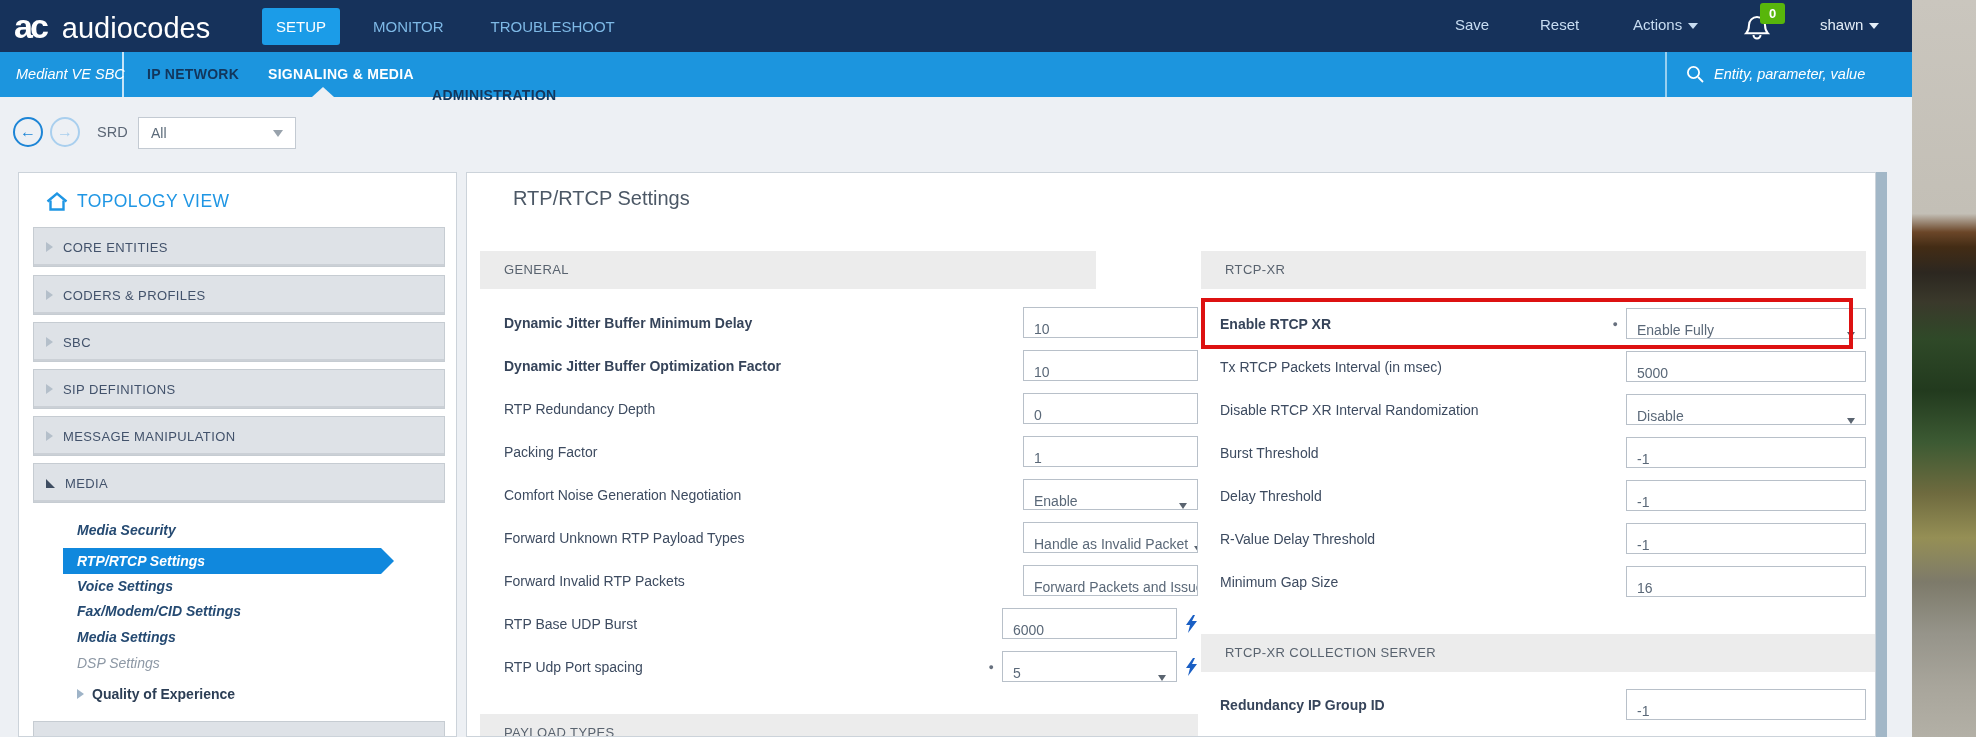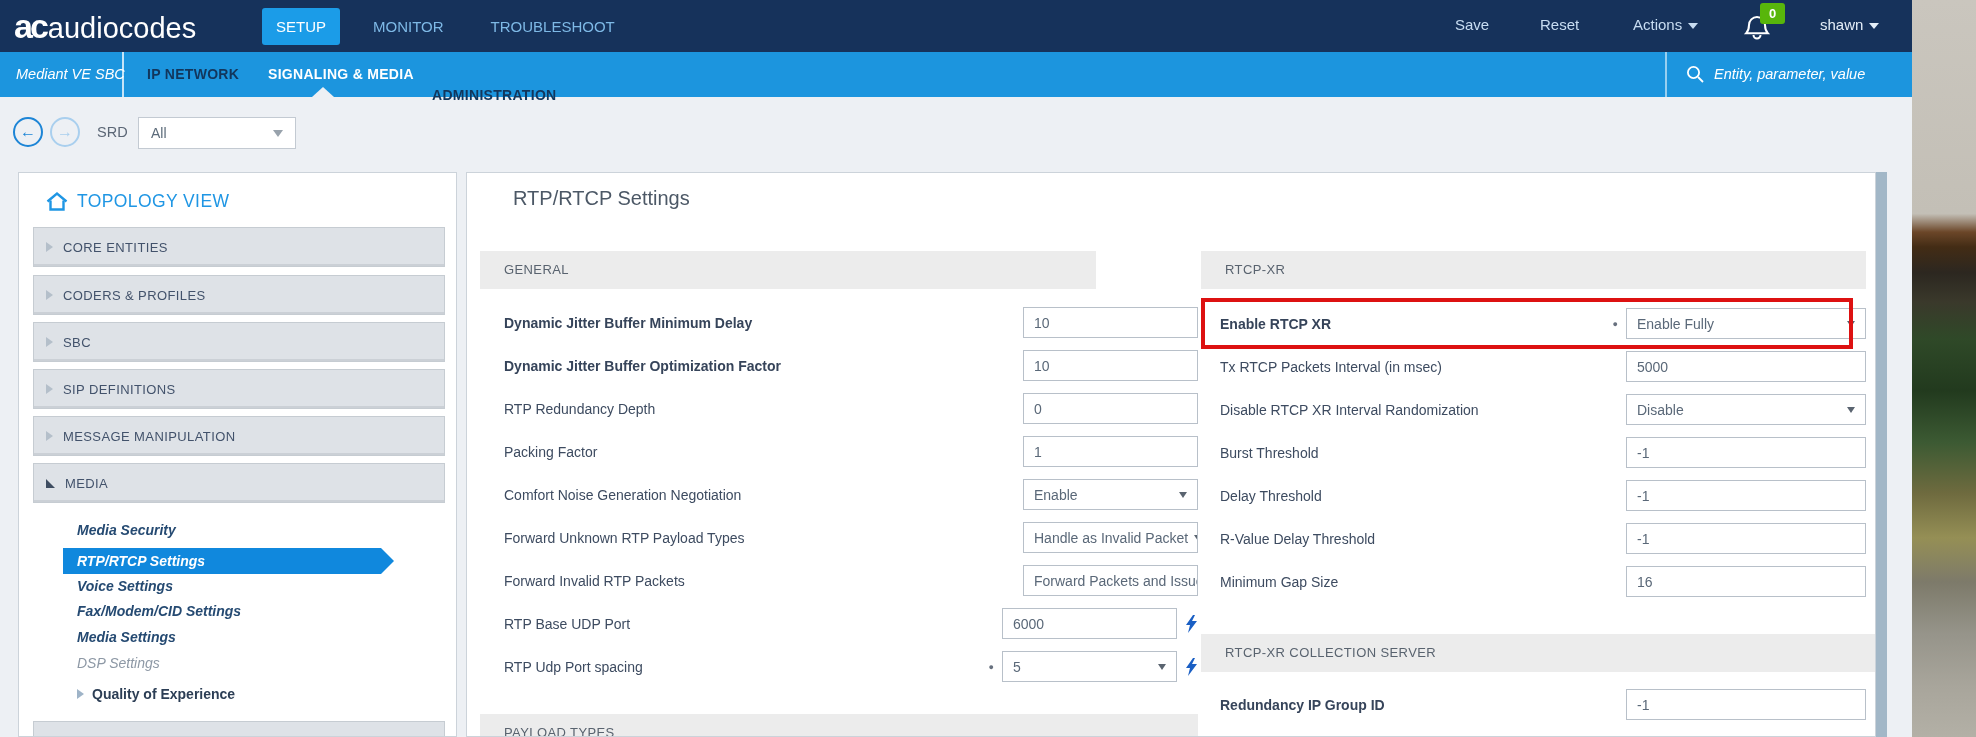--- a/index.html
+++ b/index.html
@@ -4,21 +4,21 @@
 <style>
   * { margin:0; padding:0; box-sizing:border-box; }
   html,body { width:1976px; height:737px; }
   body { font-family:"Liberation Sans", sans-serif; background:#edf0f4; }
   .screen { position:relative; width:1976px; height:737px; overflow:hidden; background:#edf0f4; }
 
   
   .topbar { position:absolute; left:0; top:0; width:1912px; height:52px; background:#16325b; }
   .logo { position:absolute; left:14px; top:9px; color:#fff; display:flex; align-items:baseline; cursor:default; }
   .logo .mark { font-weight:800; font-size:34px; letter-spacing:-3px; line-height:34px; }
-  .logo .word { font-weight:400; font-size:29px; letter-spacing:0px; margin-left:2px; }
+  .logo .word { font-weight:400; font-size:29px; letter-spacing:0px; margin-left:16px; }
   .top-tabs { position:absolute; left:262px; top:8px; display:flex; gap:19px; }
   .top-tab { height:37px; line-height:37px; padding:0 14px; font-size:15px; color:#7eb9e6; cursor:pointer; }
   .top-tab.active { background:#1b9ce8; color:#fff; border-radius:3px; padding:0 14px; }
   .top-link { position:absolute; top:16px; font-size:15px; color:#c8ddf2; cursor:pointer; }
   .tri-down-sm { display:inline-block; width:0; height:0; border-left:5px solid transparent; border-right:5px solid transparent; border-top:6px solid #c8ddf2; margin-left:6px; vertical-align:middle; }
   .bell-wrap { position:absolute; left:1742px; top:11px; width:44px; height:34px; cursor:pointer; }
   .badge { position:absolute; left:1760px; top:3px; min-width:25px; height:21px; background:#58b60b; border-radius:3px; color:#fff; font-size:13px; font-weight:700; text-align:center; line-height:21px; padding:0 6px; }
   .user { position:absolute; left:1820px; top:16px; font-size:15px; color:#e4eef8; cursor:pointer; }
   .user .tri-down-sm { border-top-color:#e4eef8; }
 
@@ -66,21 +66,21 @@
   .rows { position:absolute; display:flex; flex-direction:column; }
   .rows-left { left:13px; top:134px; width:718px; }
   .rows-right { left:734px; top:135px; width:665px; }
   .rows-coll { left:734px; top:516px; width:665px; }
   .row { position:relative; display:flex; align-items:center; height:31px; margin-bottom:12px; }
   .row .lbl { flex:1; font-size:14px; color:#3d4b60; white-space:nowrap; }
   .rows-left .lbl { padding-left:24px; }
   .rows-right .lbl, .rows-coll .lbl { padding-left:19px; }
   .row .lbl.b { font-weight:700; color:#36445a; }
   .dot { font-size:9px; color:#67707e; margin-right:8px; }
-  .field { height:31px; border:1px solid #b8c0c9; background:#fff; display:flex; align-items:center; justify-content:space-between; padding:0 10px; font-size:14px; color:#5a6878; overflow:hidden; white-space:nowrap; }
+  .field { height:31px; border:1px solid #b8c0c9; background:#fff; display:flex; align-items:flex-end; justify-content:space-between; padding:0 10px; font-size:14px; color:#5a6878; overflow:hidden; white-space:nowrap; }
   .rows-left .field { width:175px; }
   .rows-right .field, .rows-coll .field { width:240px; }
   .field .chev2 { width:0; height:0; border-left:4.5px solid transparent; border-right:4.5px solid transparent; border-top:6.5px solid #5a6470; margin-left:6px; flex:none; }
   .bolt { margin-left:8px; flex:none; }
   .row.hl::before { content:""; position:absolute; left:0; right:13px; top:-10px; bottom:-10px; border:4px solid #dd1111; pointer-events:none; }
 
   
   .scrollbar { position:absolute; left:1876px; top:172px; width:11px; height:565px; background:#a2b7c7; cursor:pointer; }
   .photo { position:absolute; left:1912px; top:0; width:64px; height:737px;
     background:linear-gradient(180deg,#cac6be 0%,#c3bfb6 29%,#6b4628 31.5%,#432c15 33.5%,#2c2720 37%,#3a392b 41%,#2f4928 46%,#223a1e 53%,#3c5a33 60%,#6f6b3f 67%,#958f55 73%,#7d7a6a 79%,#96948a 86%,#a8a59b 93%,#b3b0a6 100%); }
@@ -230,21 +230,21 @@
             <span class="chev2"></span>
           </div>
         </div>
         <div class="row">
           <span class="lbl">Forward Invalid RTP Packets</span>
           <div class="field">
             <span>Forward Packets and Issue War</span>
           </div>
         </div>
         <div class="row">
-          <span class="lbl">RTP Base UDP Port</span>
+          <span class="lbl">RTP Base UDP Burst</span>
           <div class="field">
             <span>6000</span>
           </div>
           <svg class="bolt" width="13" height="18" viewBox="0 0 13 18">
             <path d="M8 0 L1 10 H5 L3 18 L12 6 H7 L10 0 Z" fill="#1a5fc4"></path>
           </svg>
         </div>
         <div class="row">
           <span class="lbl">RTP Udp Port spacing</span>
           <span class="dot">●</span>

